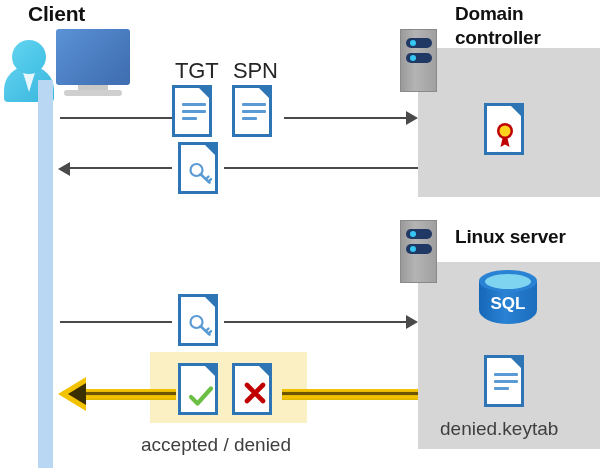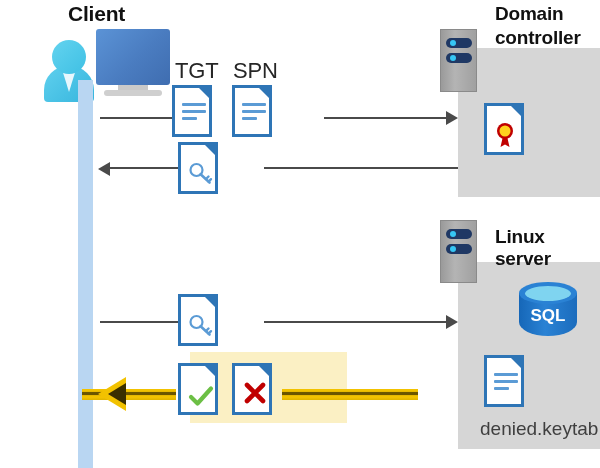--- a/index.html
+++ b/index.html
@@ -8,21 +8,21 @@
     background: #ffffff;
   }
   #canvas {
     position: relative;
     width: 600px;
     height: 468px;
     background: #ffffff;
     overflow: hidden;
     font-family: "Liberation Sans", sans-serif;
   }
-  .abs { position: absolute; margin-left: 40px; }
+  .abs { position: absolute; }
 
   
   .title-bold {
     font-weight: bold;
     color: #111111;
     letter-spacing: -0.2px;
   }
   .title-client { left: 28px; top: 2px; font-size: 21px; }
   .title-dc     { left: 455px; top: 2px; font-size: 19px; line-height: 24px; width: 150px; }
   .title-linux  { left: 455px; top: 226px; font-size: 19px; }
@@ -202,21 +202,21 @@
   .key-glyph { position: absolute; left: 7px; top: 16px; }
 
   
   .check-glyph { position: absolute; left: 6px; top: 16px; }
   .cross-glyph { position: absolute; left: 7px; top: 14px; }
 
   
   .seal-glyph { position: absolute; left: 7px; top: 14px; }
 
   
-  #sql-icon { left: 479px; top: 282px; width: 58px; height: 62px; text-decoration: underline; }
+  #sql-icon { left: 479px; top: 270px; width: 58px; height: 62px; text-decoration: underline; }
   #sql-body {
     position: absolute; left: 0; top: 11px;
     width: 58px; height: 43px;
     background: linear-gradient(to right,#1667b8 0%,#2a82d4 45%,#1b6cbd 100%);
     border-radius: 0 0 29px 29px / 0 0 14px 14px;
   }
   #sql-top {
     position: absolute; left: 0; top: 0;
     width: 58px; height: 22px;
     border-radius: 50%;
@@ -352,20 +352,21 @@
     </svg>
   </div>
 
   <div class="doc" id="doc-no">
     <div class="doc-fold"></div>
     <svg class="cross-glyph" width="26" height="26" viewBox="0 0 26 26">
       <path d="M5 5 L21 21 M21 5 L5 21" stroke="#c00000" stroke-width="4.6" stroke-linecap="round"></path>
     </svg>
   </div>
 
+  <div class="abs" id="cap-accepted">accepted / denied</div>
 
   <div class="doc" id="doc-cert">
     <div class="doc-fold"></div>
     <svg class="seal-glyph" width="26" height="30" viewBox="0 0 26 30">
       <path d="M9 16 L6.5 27 L11 24.5 L15.5 27 L13 16 Z" fill="#c00000"></path>
       <circle cx="11" cy="11" r="8" fill="#c00000"></circle>
       <circle cx="11" cy="11" r="5.5" fill="#ffd21e"></circle>
     </svg>
   </div>
 

